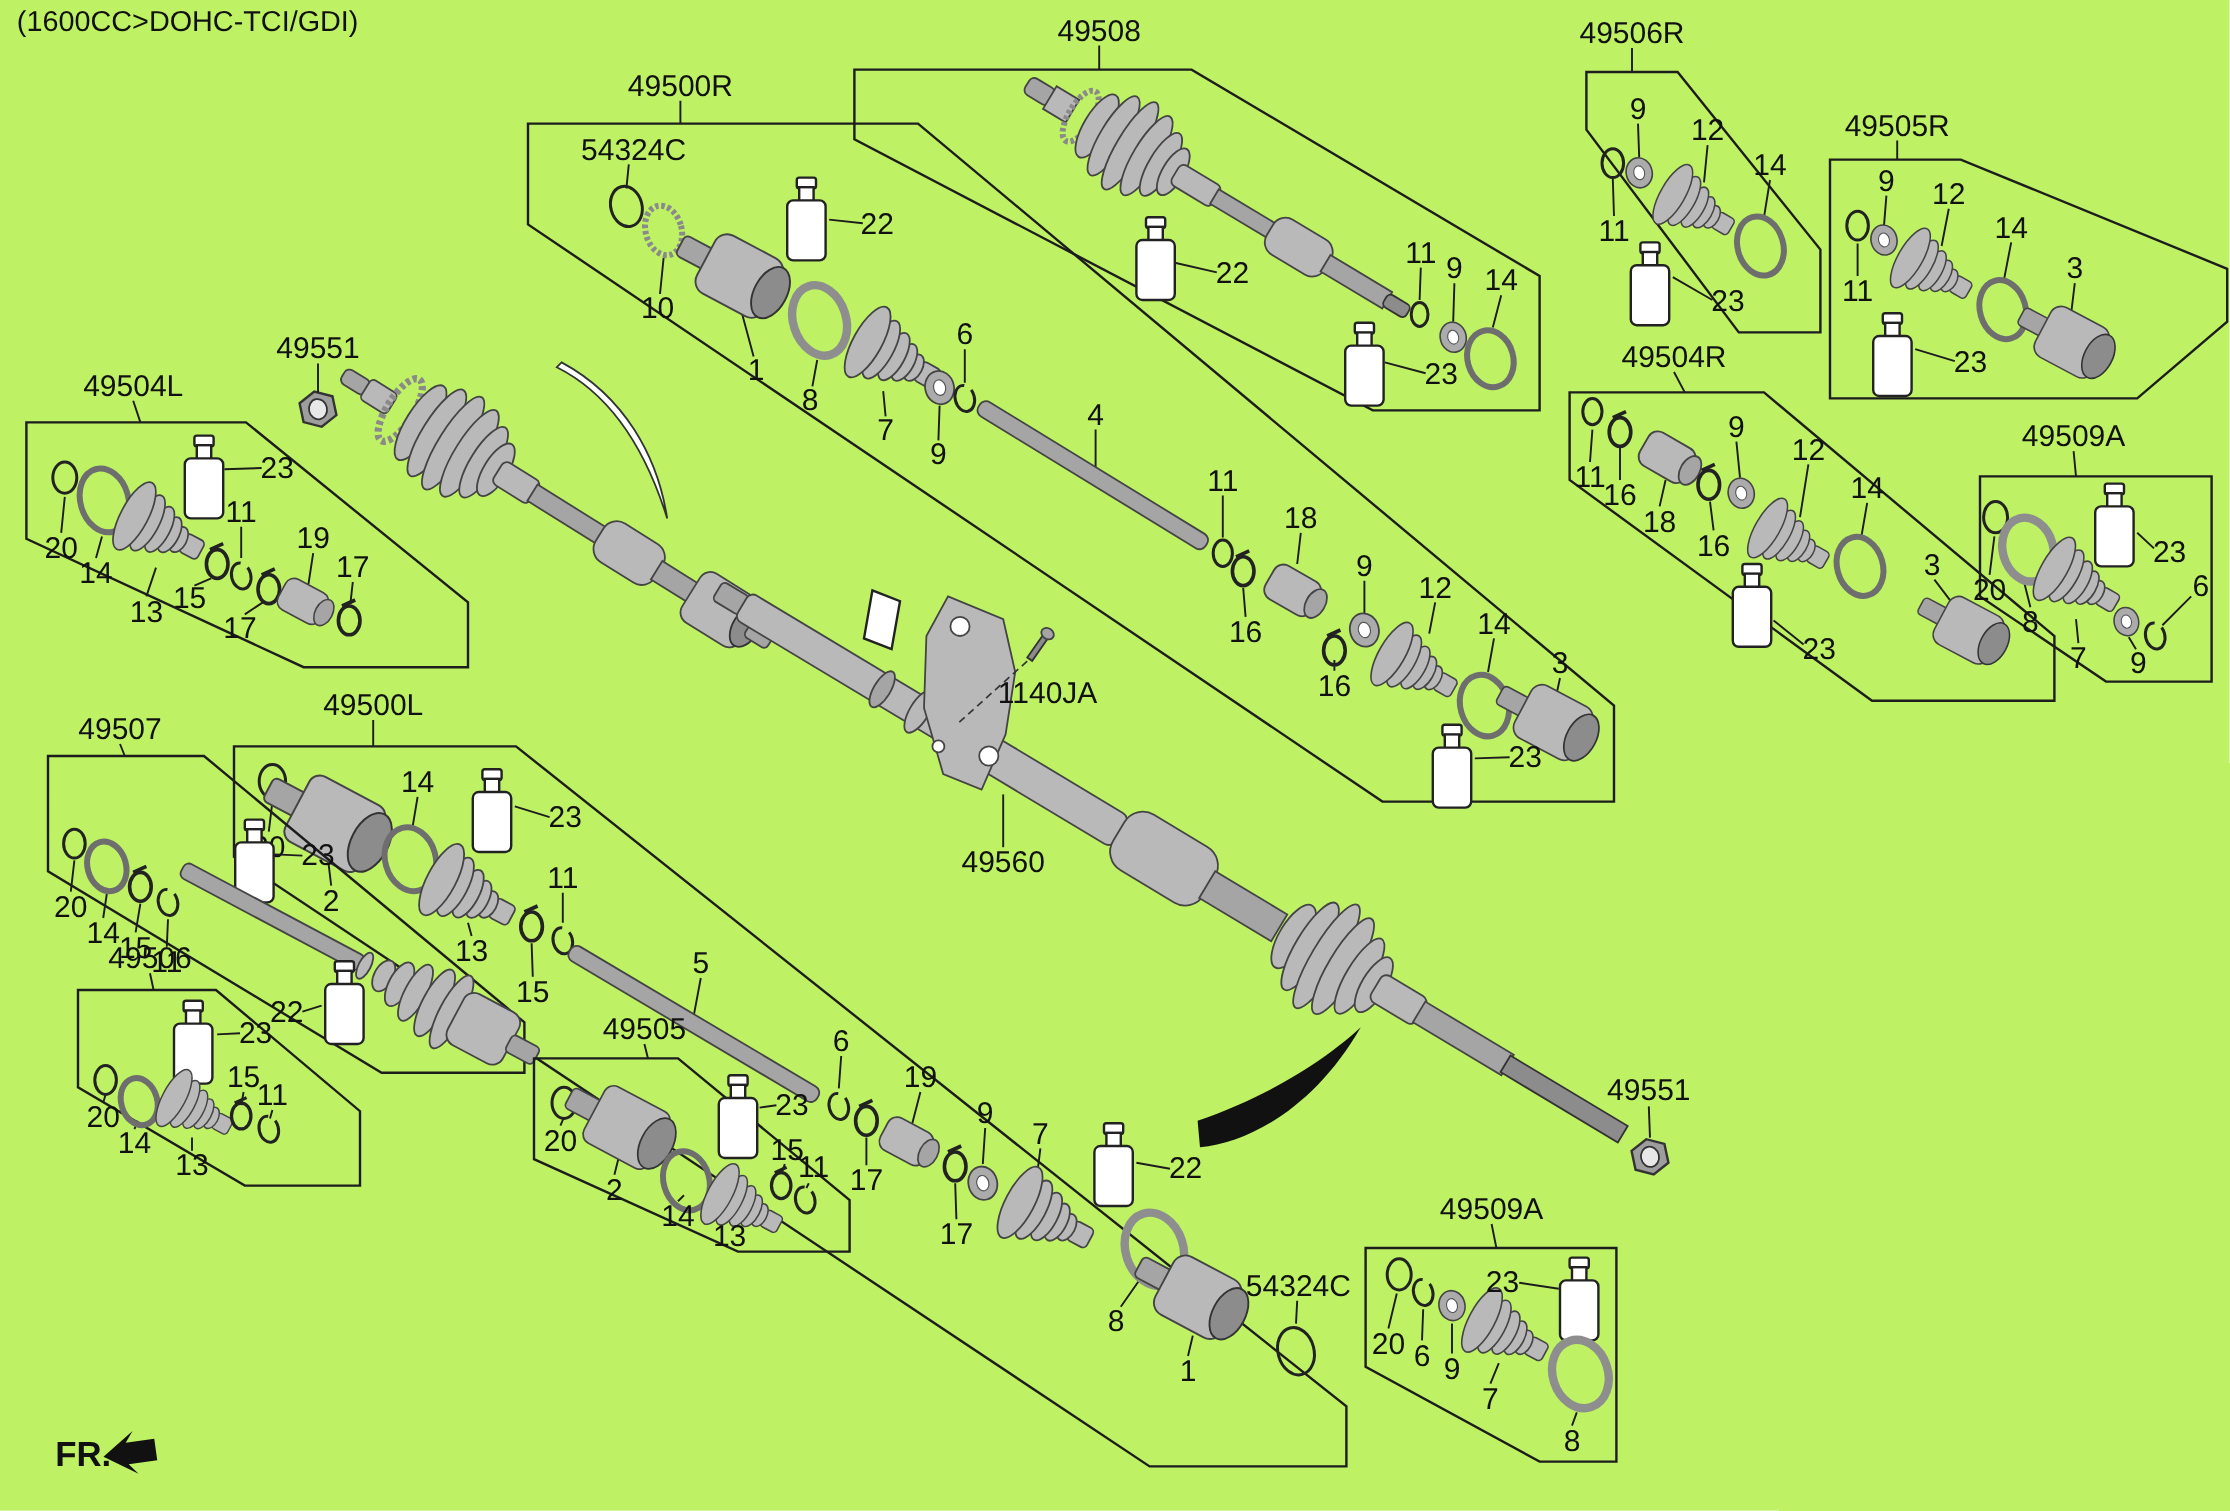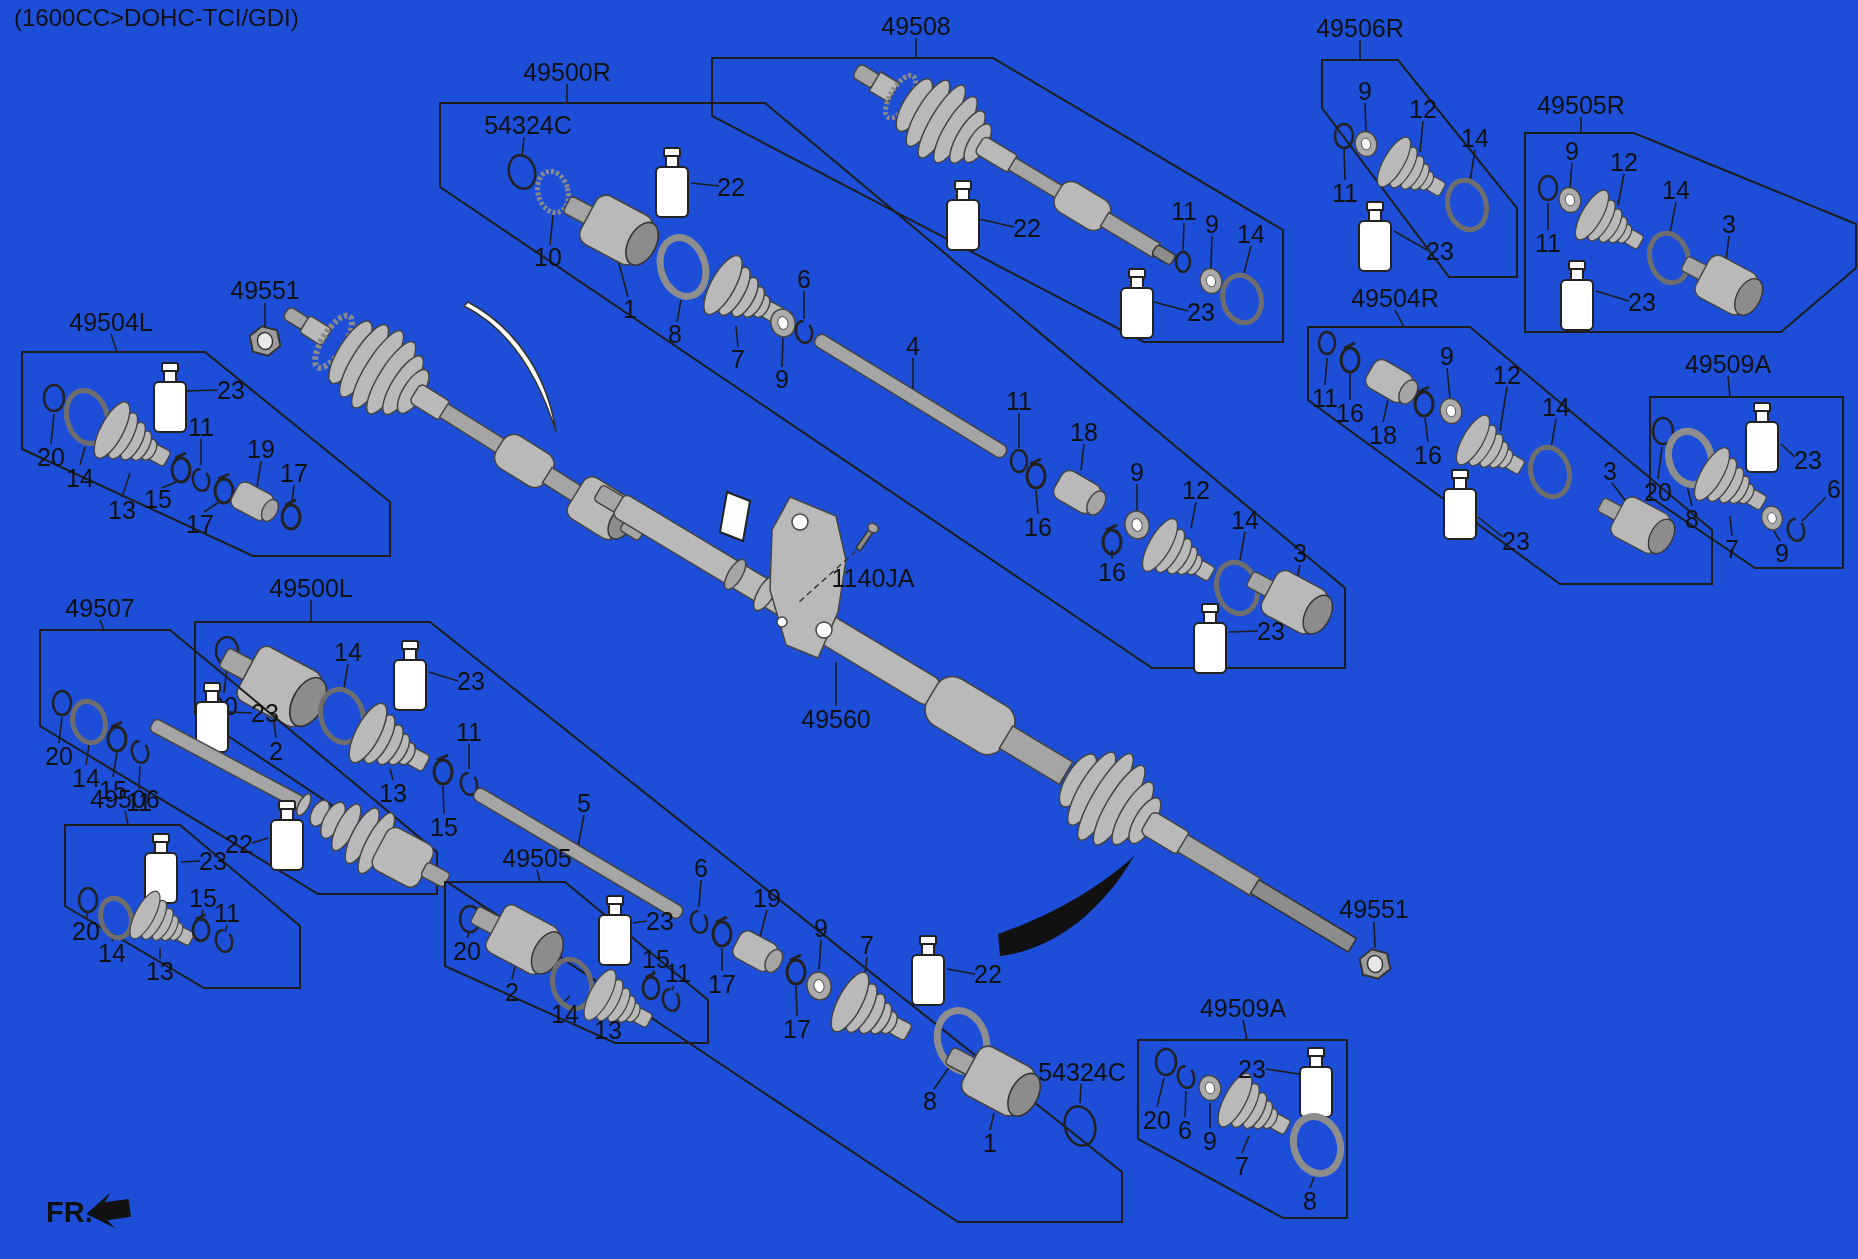--- a/index.html
+++ b/index.html
@@ -1,16 +1,16 @@
 <!DOCTYPE html>
 <html><head>
 <meta charset="utf-8">
 <style>
   html,body{margin:0;padding:0;background:#fff;}
-  .stage{position:relative;width:1858px;height:1259px;background:#1d4ed8;overflow:hidden;}
+  .stage{position:relative;width:1858px;height:1259px;background:#bef264;overflow:hidden;}
   svg{display:block;}
   .lbl{font-family:"Liberation Sans",sans-serif;font-size:25px;fill:#111;text-anchor:middle;dominant-baseline:central;}
   .ttl{font-family:"Liberation Sans",sans-serif;font-size:24px;fill:#111;}
   .fr{font-family:"Liberation Sans",sans-serif;font-size:29px;font-weight:bold;fill:#111;}
   .box{fill:none;stroke:#1d1d1d;stroke-width:2;}
   .ldr{fill:none;stroke:#1d1d1d;stroke-width:1.6;}
   .metal{fill:#b9b9b9;stroke:#444;stroke-width:1.5;}
   .metal2{fill:#a5a5a5;stroke:#444;stroke-width:1.5;}
   .dark{fill:#8c8c8c;stroke:#333;stroke-width:1.5;}
   .oline{fill:#fff;stroke:#222;stroke-width:2;}

